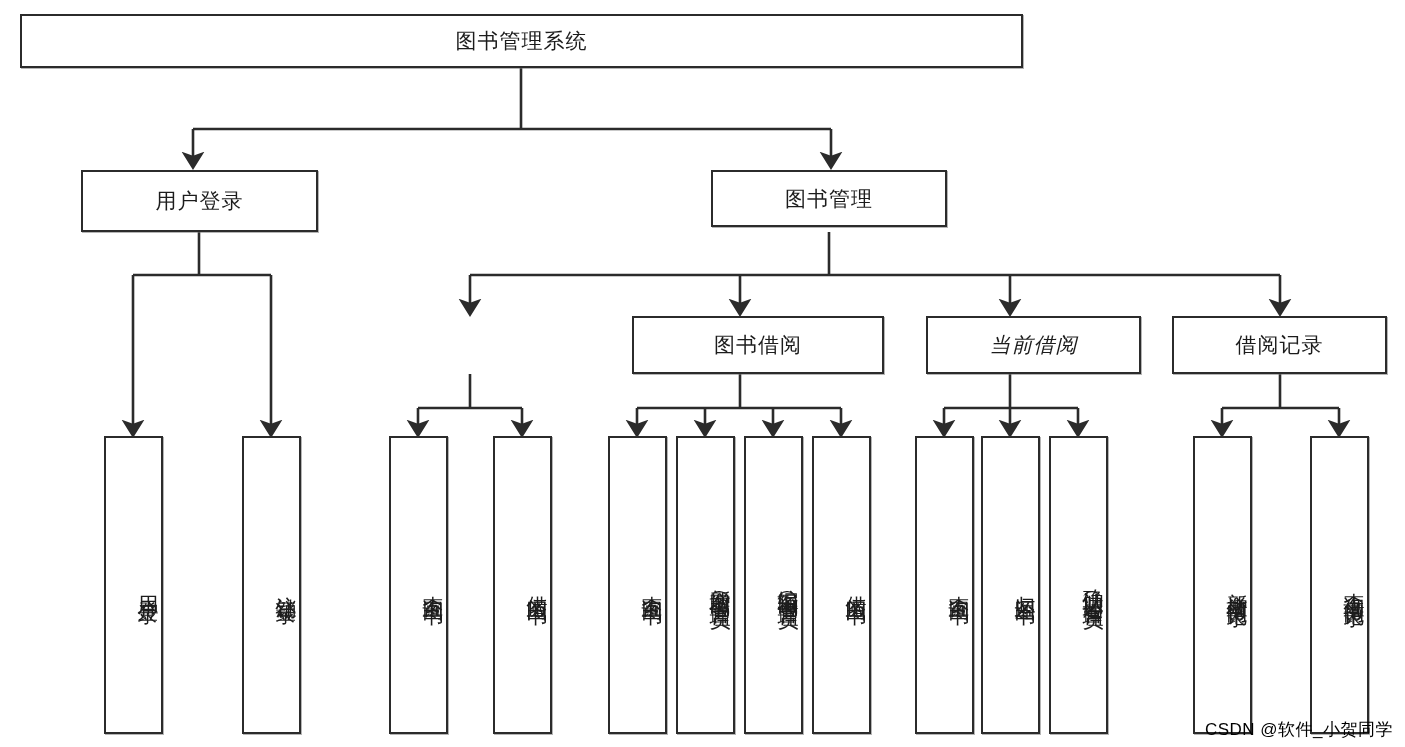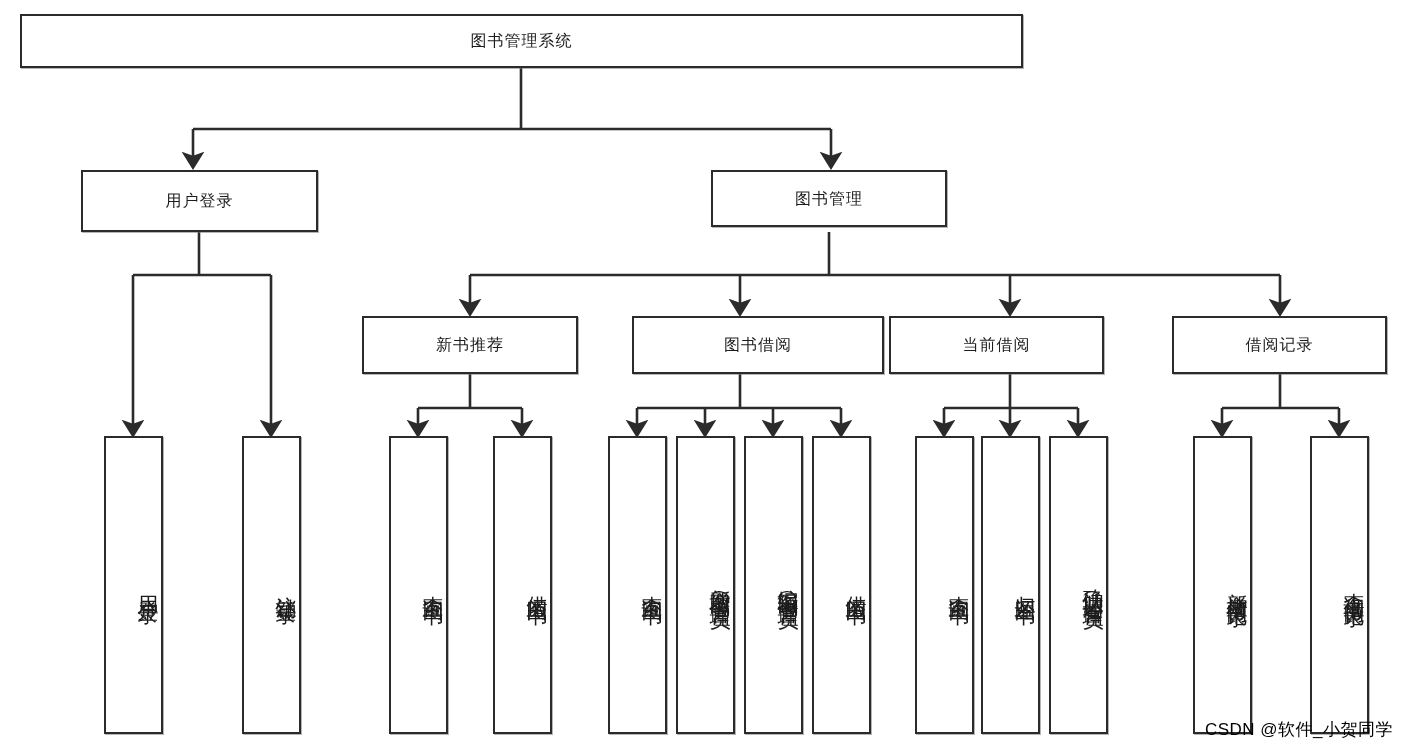--- a/index.html
+++ b/index.html
@@ -31,21 +31,21 @@
     border: 2.5px solid #2b2b2b;
     background: #ffffff;
     display: flex;
     align-items: center;
     justify-content: center;
     text-align: center;
     color: #1c1c1c;
     box-shadow: 1px 1px 0 rgba(120,120,120,.55);
   }
   .node.h {
-    font-size: 16px;
+    font-size: 21px;
     letter-spacing: 1px;
     line-height: 1.2;
   }
   .node.v {
     writing-mode: vertical-rl;
     text-orientation: upright;
     font-size: 21px;
     line-height: 1.25;
     letter-spacing: 3px;
     padding: 14px 0;
@@ -126,27 +126,24 @@
     <span>图书管理系统</span>
   </div>
 
   <div class="node h" style="left:81px; top:170px; width:237px; height:62px;">
     <span>用户登录</span>
   </div>
   <div class="node h" style="left:711px; top:170px; width:236px; height:57px;">
     <span>图书管理</span>
   </div>
 
-  <div class="node h" style="left:362px; top:316px; width:216px; height:58px;">
-    <span>新书推荐</span>
-  </div>
   <div class="node h" style="left:632px; top:316px; width:252px; height:58px;">
     <span>图书借阅</span>
   </div>
-  <div class="node h" style="left:889px; top:316px; width:215px; height:58px;">
+  <div class="node h" style="left:926px; top:316px; width:215px; height:58px;font-style:italic;">
     <span>当前借阅</span>
   </div>
   <div class="node h" style="left:1172px; top:316px; width:215px; height:58px;">
     <span>借阅记录</span>
   </div>
 
   <div class="node v" style="left:104px; top:436px; width:59px; height:298px;">
     <span class="vtext">用户登录</span>
   </div>
   <div class="node v" style="left:242px; top:436px; width:59px; height:298px;">

